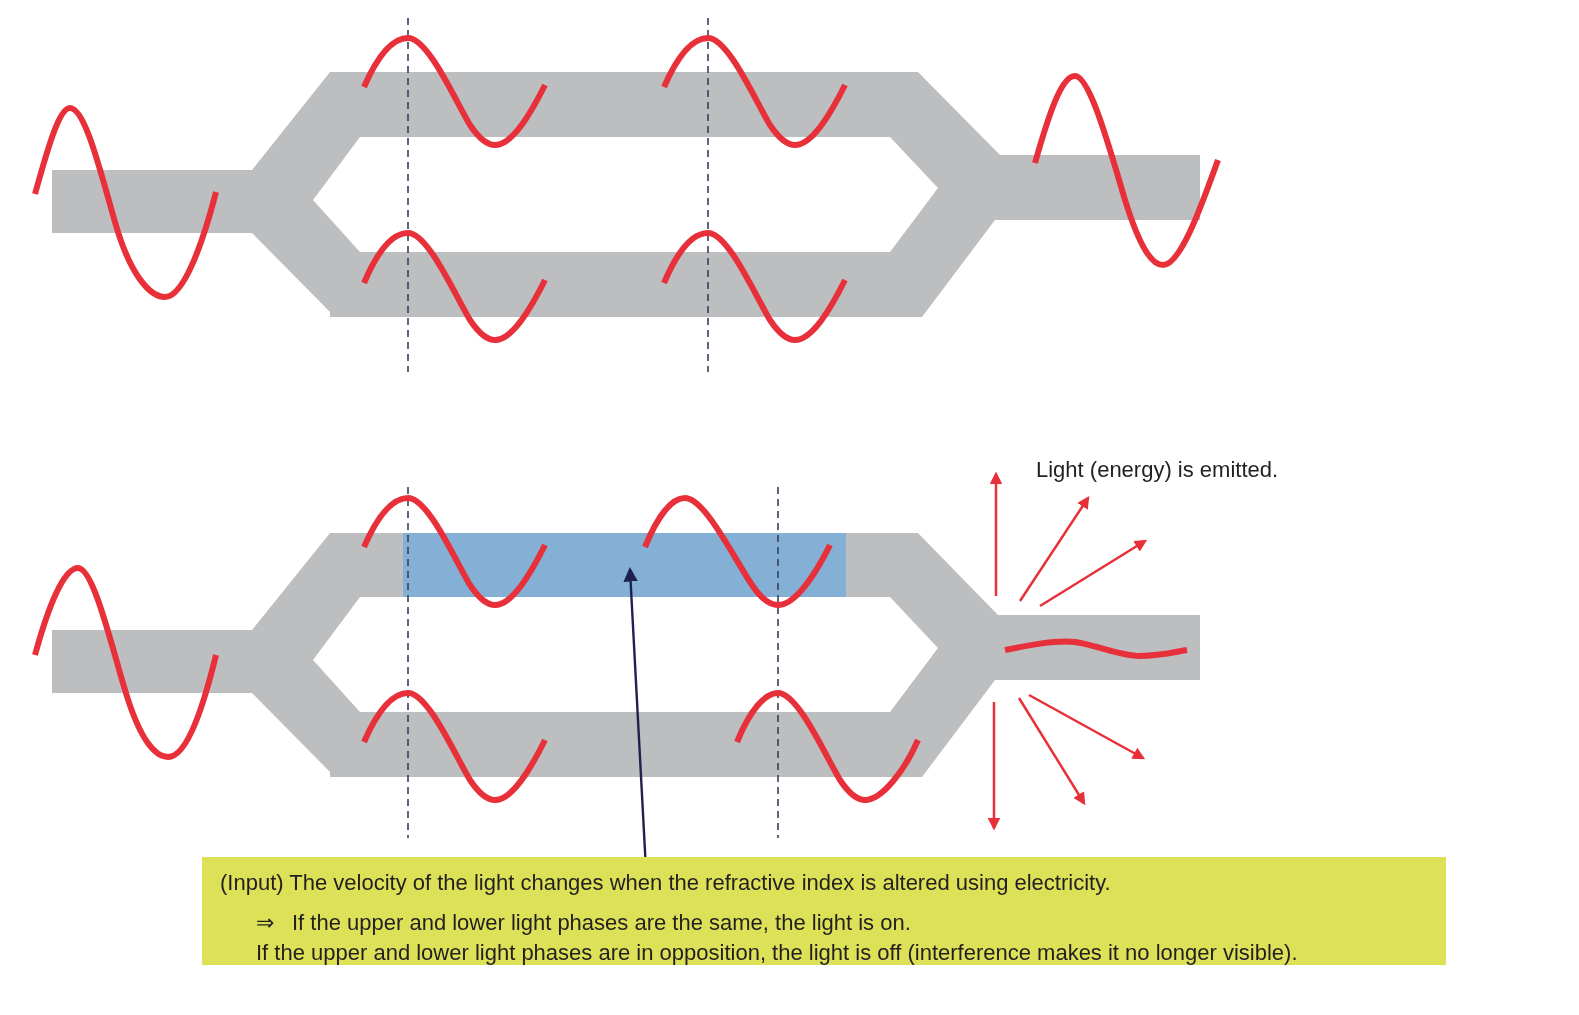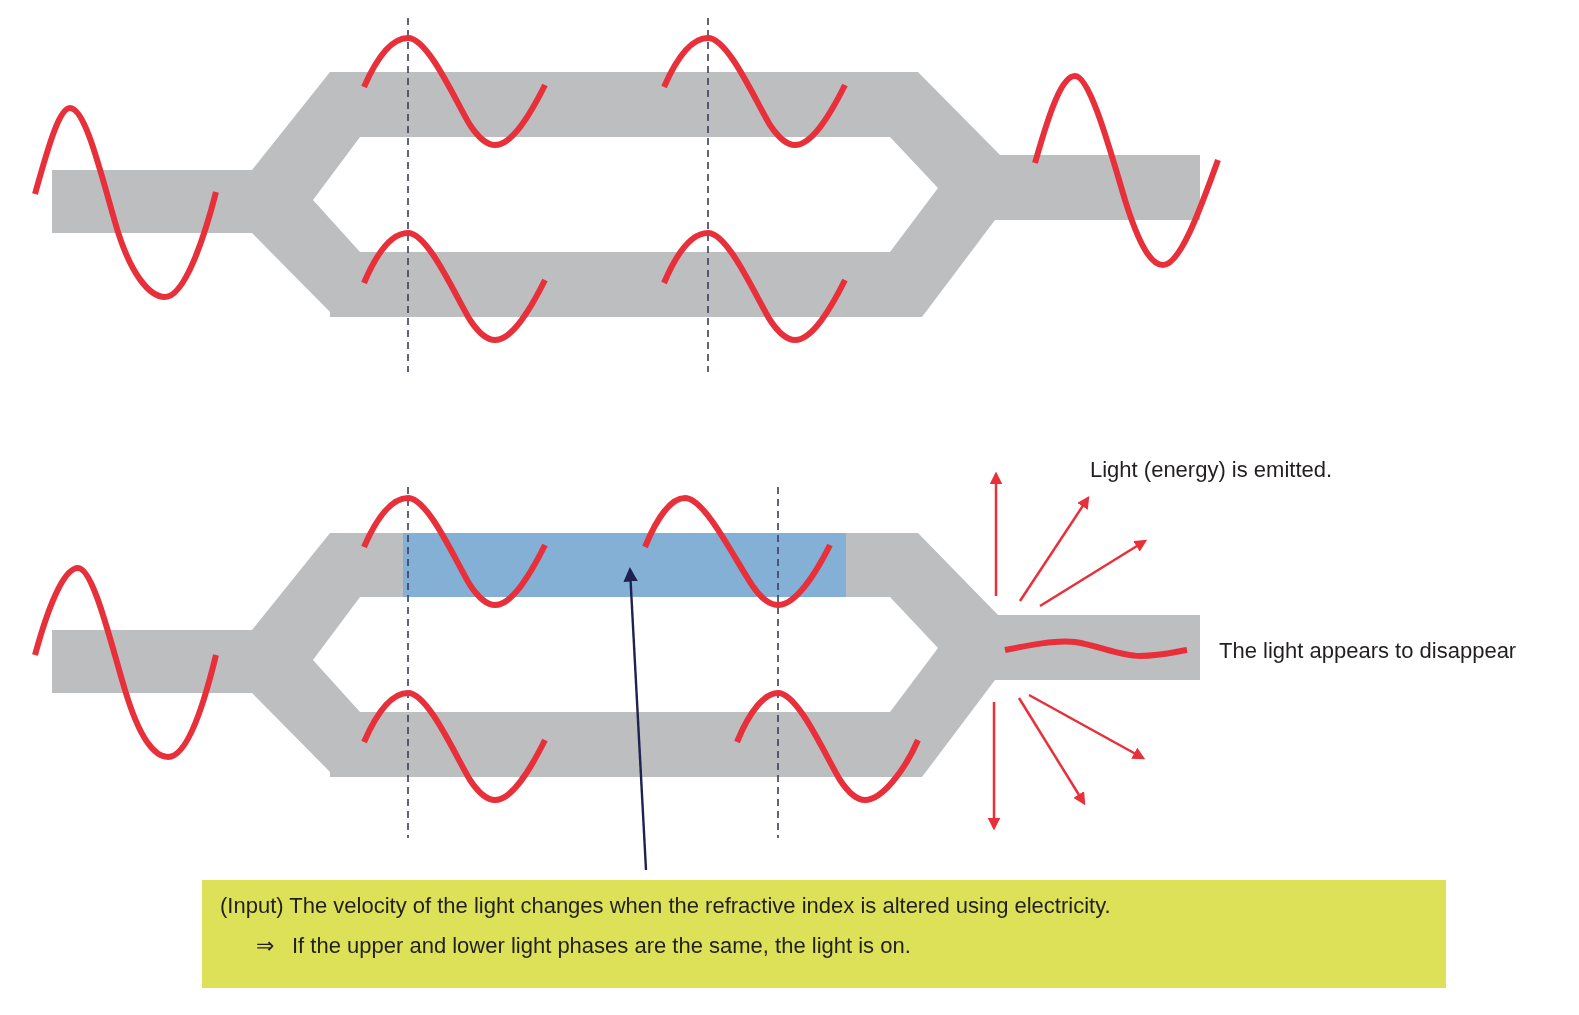--- a/index.html
+++ b/index.html
@@ -1,21 +1,21 @@
 <!DOCTYPE html>
 <html><head>
 <meta charset="utf-8">
 <style>
   html, body { margin: 0; padding: 0; background: #ffffff; }
   body { width: 1579px; height: 1015px; position: relative; overflow: hidden; font-family: "Liberation Sans", sans-serif; }
   #diagram { position: absolute; left: 0; top: 0; width: 1579px; height: 1015px; }
   .label { position: absolute; color: #231f20; font-size: 22px; line-height: 30px; font-family: "Liberation Sans", sans-serif; white-space: nowrap; }
-  #label-emitted { left: 1090px; top: 455px; }
+  #label-emitted { left: 1036px; top: 455px; }
   #label-disappear { left: 1219px; top: 636px; }
-  #note-box { position: absolute; left: 202px; top: 880px; width: 1244px; height: 108px; background: #dce157; }
+  #note-box { position: absolute; left: 202px; top: 857px; width: 1244px; height: 108px; background: #dce157; }
   #note-box .line { position: absolute; font-size: 22px; line-height: 28px; color: #231f20; white-space: nowrap; font-family: "Liberation Sans", sans-serif; }
   #note-line-1 { left: 18px; top: 12px; }
   #note-line-2 { left: 18px; top: 52px; margin-left: 36px; }
   #note-line-3 { left: 54px; top: 82px; }
   #note-line-2 .arrow { display: inline-block; width: 36px; }
 </style>
 </head>
 <body>
 
 <svg id="diagram" viewBox="0 0 1579 1015" xmlns="http://www.w3.org/2000/svg">
@@ -73,19 +73,19 @@
       <line x1="1019" y1="698" x2="1084" y2="803" marker-end="url(#redHead)"></line>
       <line x1="1029" y1="695" x2="1143" y2="758" marker-end="url(#redHead)"></line>
     </g>
 
     <line x1="646" y1="870" x2="630" y2="570" stroke="#1f2150" stroke-width="2.4" marker-end="url(#navyHead)"></line>
   </g>
 </svg>
 
 <div class="label" id="label-emitted">Light (energy) is emitted.</div>
 <div class="label" id="label-disappear">
-  <div>The light appears to disappear</div>
 </div>
 
 <div id="note-box">
   <div class="line" id="note-line-1">(Input) The velocity of the light changes when the refractive index is altered using electricity.</div>
   <div class="line" id="note-line-2"><span class="arrow">⇒</span><span>If the upper and lower light phases are the same, the light is on.</span></div>
+  <div class="line" id="note-line-3">If the upper and lower light phases are in opposition, the light is off (interference makes it no longer visible).</div>
 </div>
 
 </body></html>

